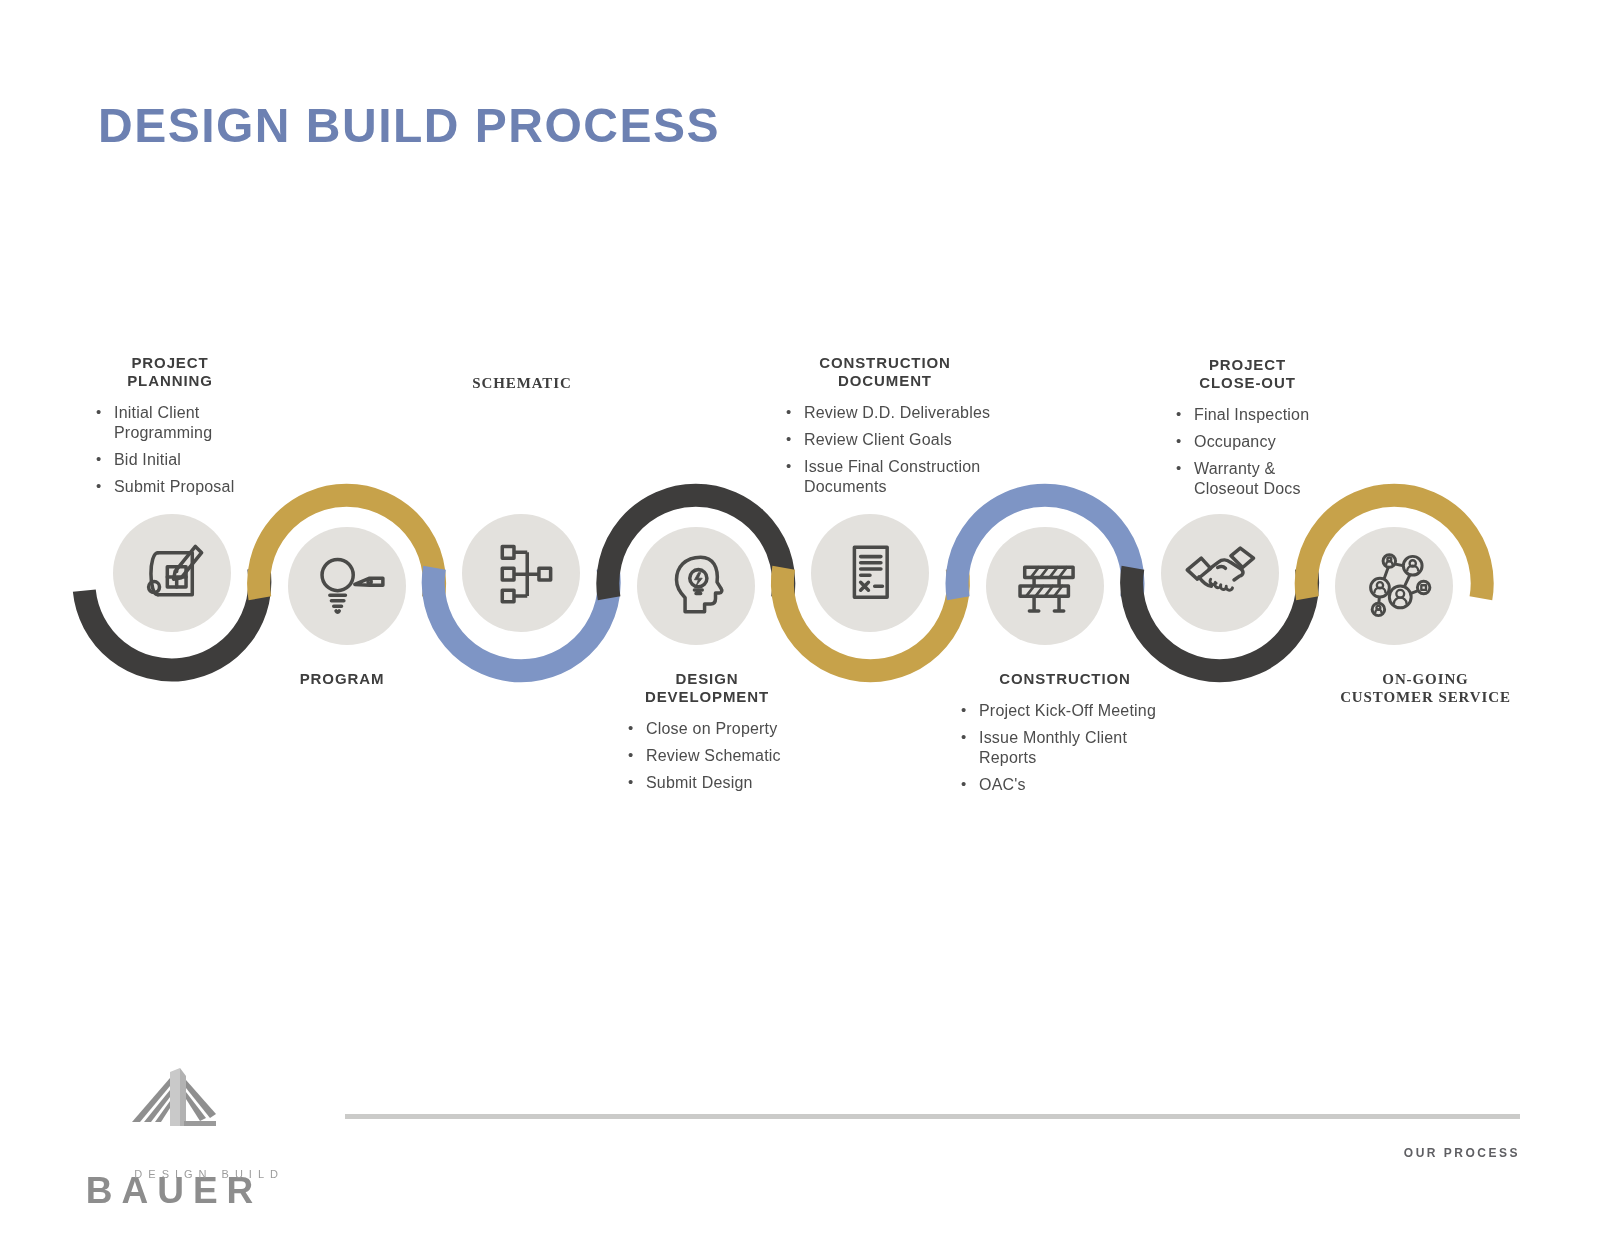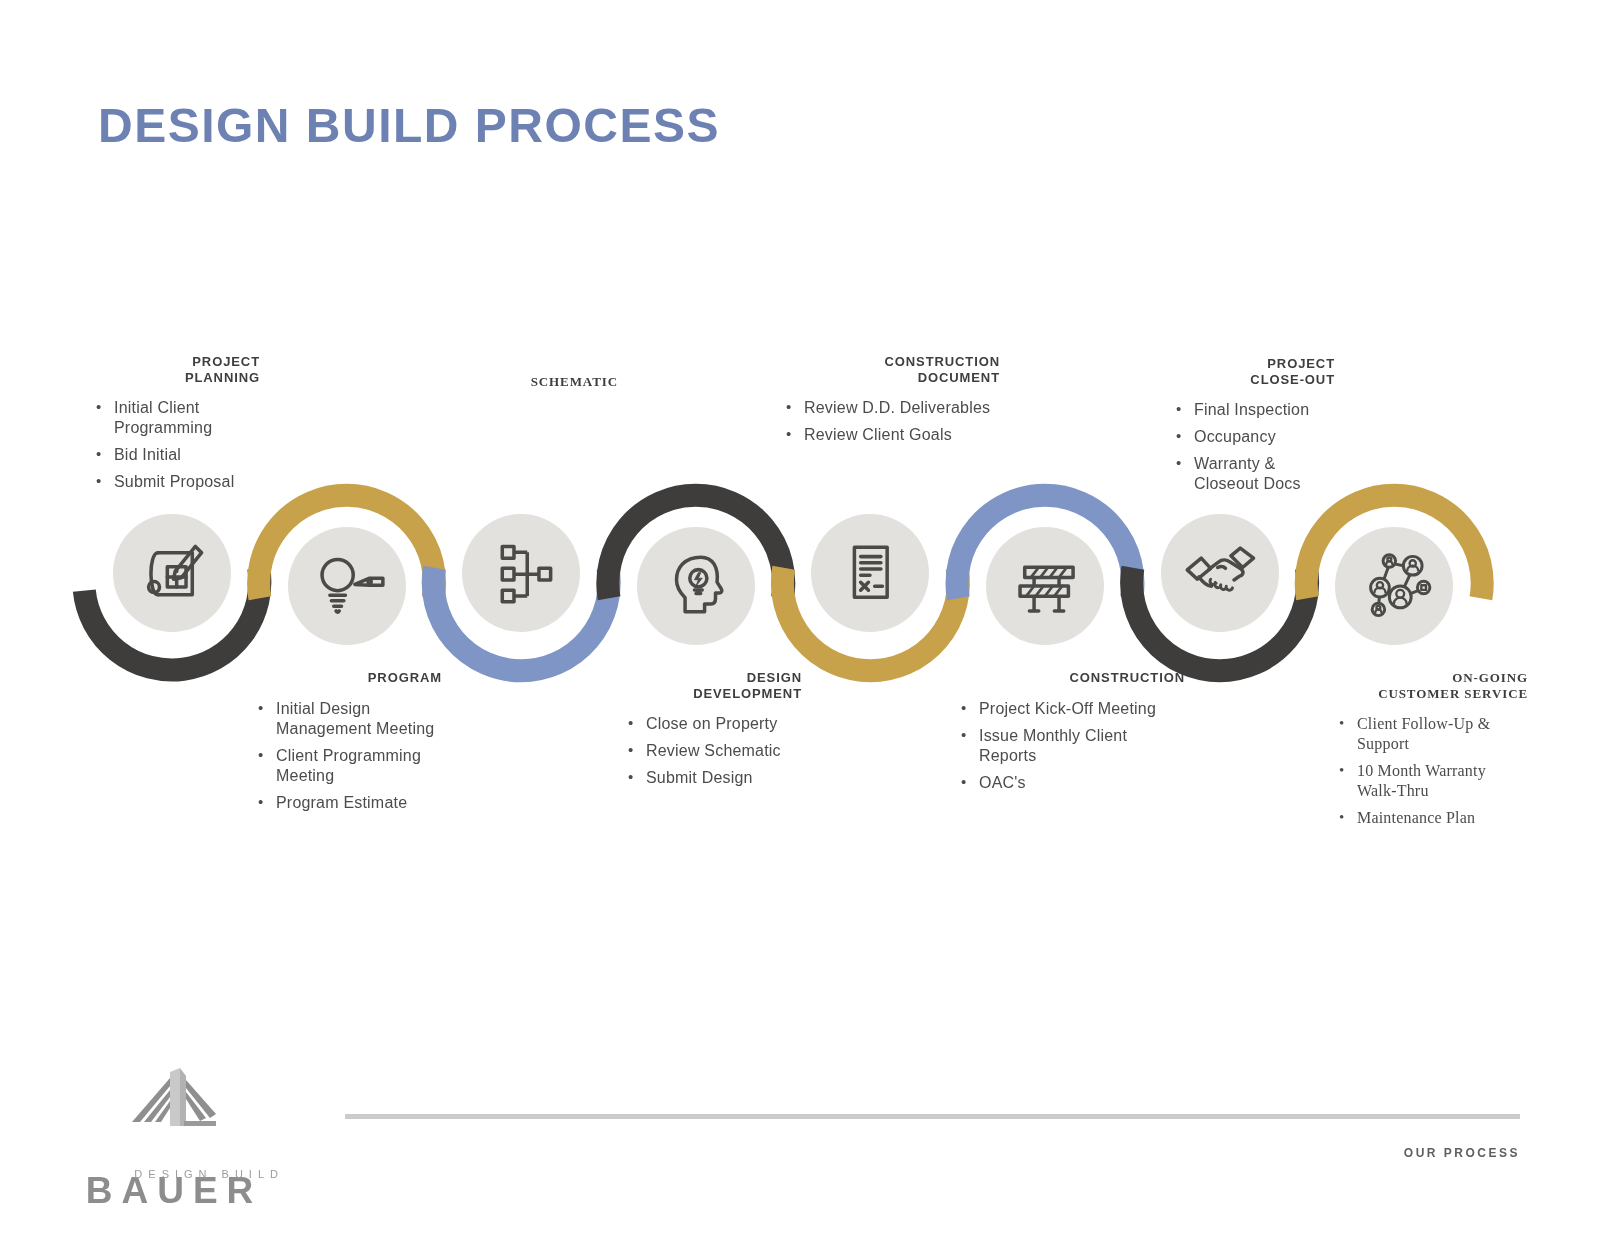--- a/index.html
+++ b/index.html
@@ -7,21 +7,21 @@
     width:1600px;height:1236px;position:relative;background:#ffffff;
     font-family:"Liberation Sans", sans-serif;overflow:hidden;
   }
   .page-title{
     position:absolute;left:82px;top:82px;margin:16px;
     font-size:48px;font-weight:700;letter-spacing:1.5px;color:#6d81b2;
   }
   
   .stage{position:absolute;}
   .stage-title{
-    text-align:right;font-size:13px;font-weight:700;letter-spacing:0.9px;
+    text-align:center;font-size:15px;font-weight:700;letter-spacing:0.9px;
     color:#3e3e3e;line-height:1.2;
   }
   .stage ul{
     list-style:none;margin:13px 0 0 0;padding:0 0 0 16px;
     font-size:16px;line-height:1.25;color:#4c4c4c;letter-spacing:0.2px;
   }
   .stage li{position:relative;padding-left:18px;margin-bottom:7px;}
   .stage li::before{
     content:"\2022";position:absolute;left:0;top:0;
     color:#4c4c4c;font-size:15px;
@@ -165,25 +165,20 @@
     <li><span>Bid Initial</span></li>
     <li><span>Submit Proposal</span></li>
   </ul>
 </div>
 
 <div class="stage" style="left:242px;top:670px;width:200px;">
   <div class="stage-title">
     <div>PROGRAM</div>
     <div></div>
   </div>
-  <ul>
-    <li><span>Initial Design Management Meeting</span></li>
-    <li><span>Client Programming Meeting</span></li>
-    <li><span>Program Estimate</span></li>
-  </ul>
 </div>
 
 <div class="stage" style="left:426px;top:374px;width:192px;font-family:Liberation Serif, serif;">
   <div class="stage-title">
     <div>SCHEMATIC</div>
     <div></div>
   </div>
 </div>
 
 <div class="stage" style="left:612px;top:670px;width:190px;">
@@ -199,20 +194,21 @@
 </div>
 
 <div class="stage" style="left:770px;top:354px;width:230px;">
   <div class="stage-title">
     <div>CONSTRUCTION</div>
     <div>DOCUMENT</div>
   </div>
   <ul>
     <li><span>Review D.D. Deliverables</span></li>
     <li><span>Review Client Goals</span></li>
+    <li><span>Issue Final Construction Documents</span></li>
   </ul>
 </div>
 
 <div class="stage" style="left:945px;top:670px;width:240px;">
   <div class="stage-title">
     <div>CONSTRUCTION</div>
     <div></div>
   </div>
   <ul>
     <li><span>Project Kick-Off Meeting</span></li>
@@ -231,25 +227,20 @@
     <li><span>Occupancy</span></li>
     <li><span>Warranty &amp; Closeout Docs</span></li>
   </ul>
 </div>
 
 <div class="stage" style="left:1323px;top:670px;width:205px;font-family:Liberation Serif, serif;">
   <div class="stage-title">
     <div>ON-GOING</div>
     <div>CUSTOMER SERVICE</div>
   </div>
-  <ul>
-    <li><span>Client Follow-Up &amp; Support</span></li>
-    <li><span>10 Month Warranty Walk-Thru</span></li>
-    <li><span>Maintenance Plan</span></li>
-  </ul>
 </div>
 
 <svg class="logo-mark" width="96" height="62" viewBox="0 0 96 62">
   <polygon points="44,6 54,2 54,60 44,60" fill="#c9c9c9"></polygon>
   <polygon points="54,2 60,10 60,60 54,60" fill="#b2b2b2"></polygon>
   <g fill="#8f8f8f">
     <polygon points="6,56 44,12 44,20 14,56"></polygon>
     <polygon points="18,56 44,24 44,31 25,56"></polygon>
     <polygon points="29,56 44,35 44,42 35,56"></polygon>
     <polygon points="60,14 90,48 84,52 60,22"></polygon>

